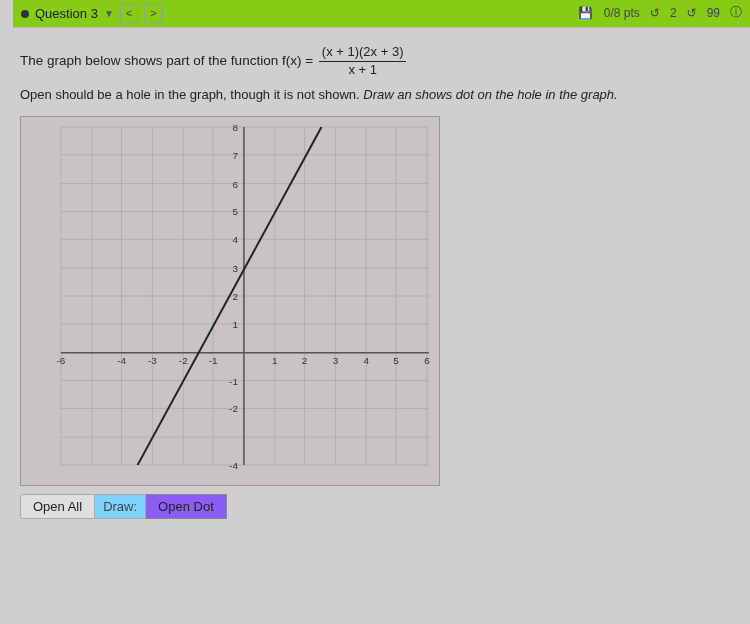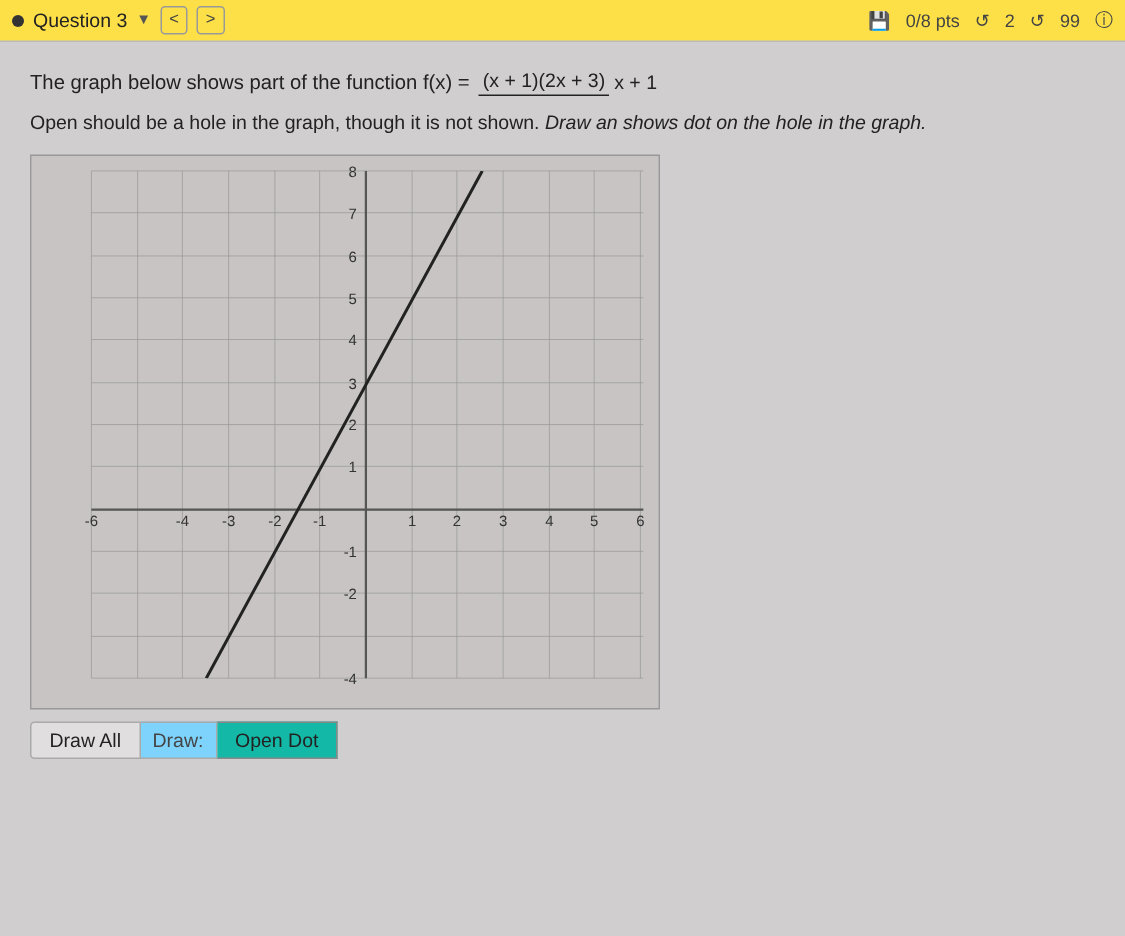--- a/index.html
+++ b/index.html
@@ -8,26 +8,27 @@
       height: 624px;
       background: #d0cece;
       font-family: Arial, sans-serif;
       font-size: 14px;
       color: #222;
       overflow: hidden;
     }
 
     .top-bar {
       display: flex;
-      align-items: center;
+      align-items: flex-start;
       justify-content: space-between;
-      background: #fde047;
+      background: #84cc16;
       border-bottom: 1px solid #bbb;
       padding: 4px 8px;
       height: 28px;
+      margin-left: 13px;
     }
 
     .top-bar-left {
       display: flex;
       align-items: center;
       gap: 6px;
     }
 
     .question-dot {
       width: 8px;
@@ -66,21 +67,21 @@
     }
 
     .problem-text {
       font-size: 13.5px;
       line-height: 1.6;
       margin-bottom: 6px;
     }
 
     .fraction-inline {
       display: inline-flex;
-      flex-direction: row;
+      flex-direction: column;
       align-items: center;
       vertical-align: middle;
       font-size: 13px;
       margin: 0 2px;
     }
 
     .fraction-inline .numerator {
       border-bottom: 1px solid #222;
       padding: 0 3px;
       line-height: 1.3;
@@ -140,21 +141,21 @@
     .draw-label {
       background: #7dd3fc;
       border: 1px solid #aaa;
       border-left: none;
       padding: 4px 8px;
       font-size: 13px;
       color: #444;
     }
 
     .toolbar-btn-active {
-      background: #14b8a6;
+      background: #8b5cf6;
       border: 1px solid #888;
       border-left: none;
       padding: 4px 12px;
       font-size: 13px;
       cursor: pointer;
       color: #222;
       font-weight: 500;
     }
   </style>
 </head>
@@ -295,17 +296,17 @@
         <text x="218" y="297">-2</text>
         <text x="218" y="354">-4</text>
       </g>
 
       <line x1="117" y1="350" x2="302" y2="10" stroke="#222" stroke-width="2" clip-path="url(#graphClip)"></line>
 
     </svg>
   </div>
 
   <div class="bottom-toolbar">
-    <button class="toolbar-btn">Draw All</button>
+    <button class="toolbar-btn">Open All</button>
     <span class="draw-label">Draw:</span>
     <button class="toolbar-btn-active">Open Dot</button>
   </div>
 </div>
 
 </body></html>

